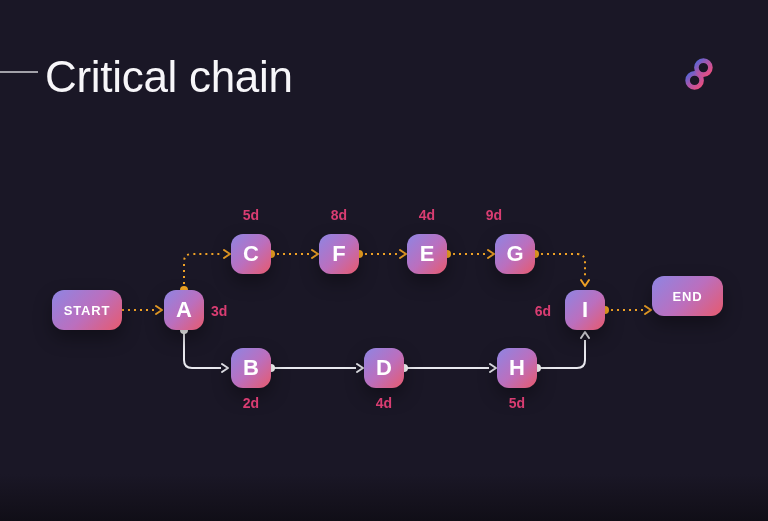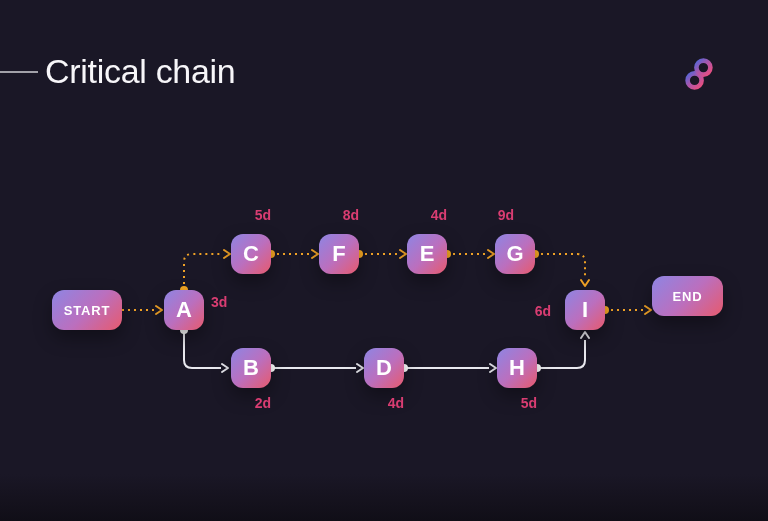--- a/index.html
+++ b/index.html
@@ -8,35 +8,35 @@
     background:linear-gradient(180deg,#1a1726 0%,#1a1726 91%,#14111c 97%,#100e17 100%);
     font-family:"Liberation Sans","DejaVu Sans",sans-serif;
     -webkit-font-smoothing:antialiased;
   }
   .title-rule{
     position:absolute;left:0;top:71px;width:38px;height:2px;
     background:rgba(235,235,240,0.65);
   }
   .page-title{
     position:absolute;left:45px;top:52px;
-    font-size:34px;font-weight:500;letter-spacing:-0.3px;color:#f7f6f9;
+    font-size:44px;font-weight:500;letter-spacing:-0.3px;color:#f7f6f9;
   }
   .logo{position:absolute;left:683px;top:55px;width:32px;height:38px;}
   .diagram-layer{position:absolute;left:0;top:0;width:768px;height:521px;}
   .node{
     position:absolute;display:flex;align-items:center;justify-content:center;
     background:linear-gradient(135deg,#8e85e3 0%,#bb6fbe 52%,#e75a6d 100%);
     border-radius:12px;color:#ffffff;
     box-shadow:0 8px 18px rgba(0,0,0,0.35);
   }
   .node.sq{width:40px;height:40px;font-size:22px;font-weight:700;}
   .node.pill{width:70px;height:40px;font-size:13px;font-weight:700;letter-spacing:0.8px;}
   .node.pill-end{width:71px;height:40px;font-size:13px;font-weight:700;letter-spacing:0.8px;}
   .dur{
-    position:absolute;width:40px;text-align:right;
+    position:absolute;width:40px;text-align:center;
     font-size:14px;font-weight:600;color:#d93d72;
   }
   .dur.side-left{width:28px;text-align:left;}
   .dur.side-right{width:28px;text-align:center;}
 </style>
 </head>
 <body>
 
 <div class="title-rule"></div>
 <div class="page-title">Critical chain</div>
@@ -114,17 +114,17 @@
 <div class="node sq" style="left:231px;top:348px;">B</div>
 <div class="node sq" style="left:364px;top:348px;">D</div>
 <div class="node sq" style="left:497px;top:348px;">H</div>
 <div class="node sq" style="left:565px;top:290px;">I</div>
 <div class="node pill-end" style="left:652px;top:276px;">END</div>
 
 <div class="dur" style="left:231px;top:207px;">5d</div>
 <div class="dur" style="left:319px;top:207px;">8d</div>
 <div class="dur" style="left:407px;top:207px;">4d</div>
 <div class="dur" style="left:474px;top:207px;">9d</div>
-<div class="dur side-left" style="left:211px;top:294px;">3d</div>
+<div class="dur side-left" style="left:211px;top:303px;">3d</div>
 <div class="dur side-right" style="left:529px;top:303px;">6d</div>
 <div class="dur" style="left:231px;top:395px;">2d</div>
 <div class="dur" style="left:364px;top:395px;">4d</div>
 <div class="dur" style="left:497px;top:395px;">5d</div>
 
 </body></html>

